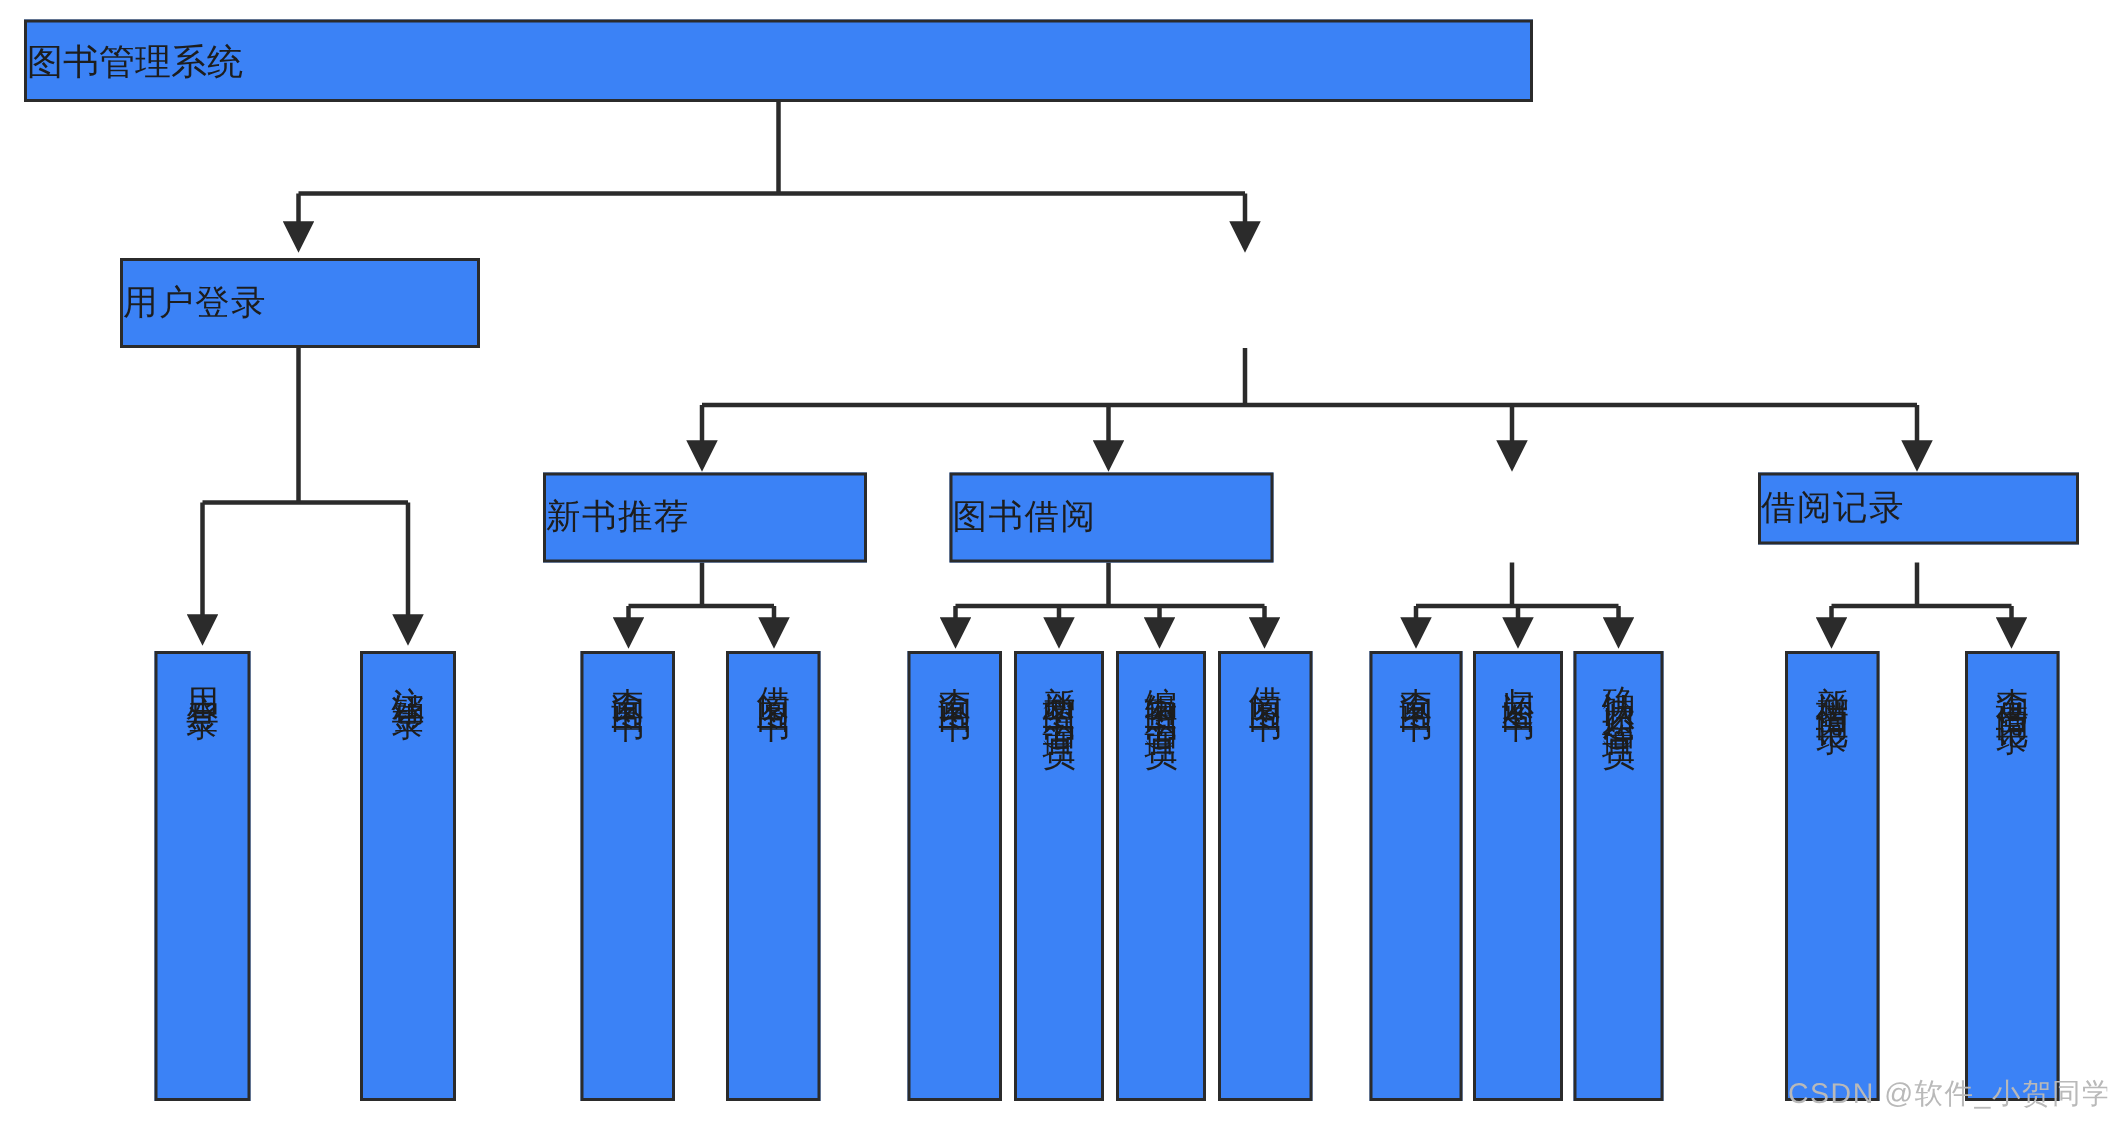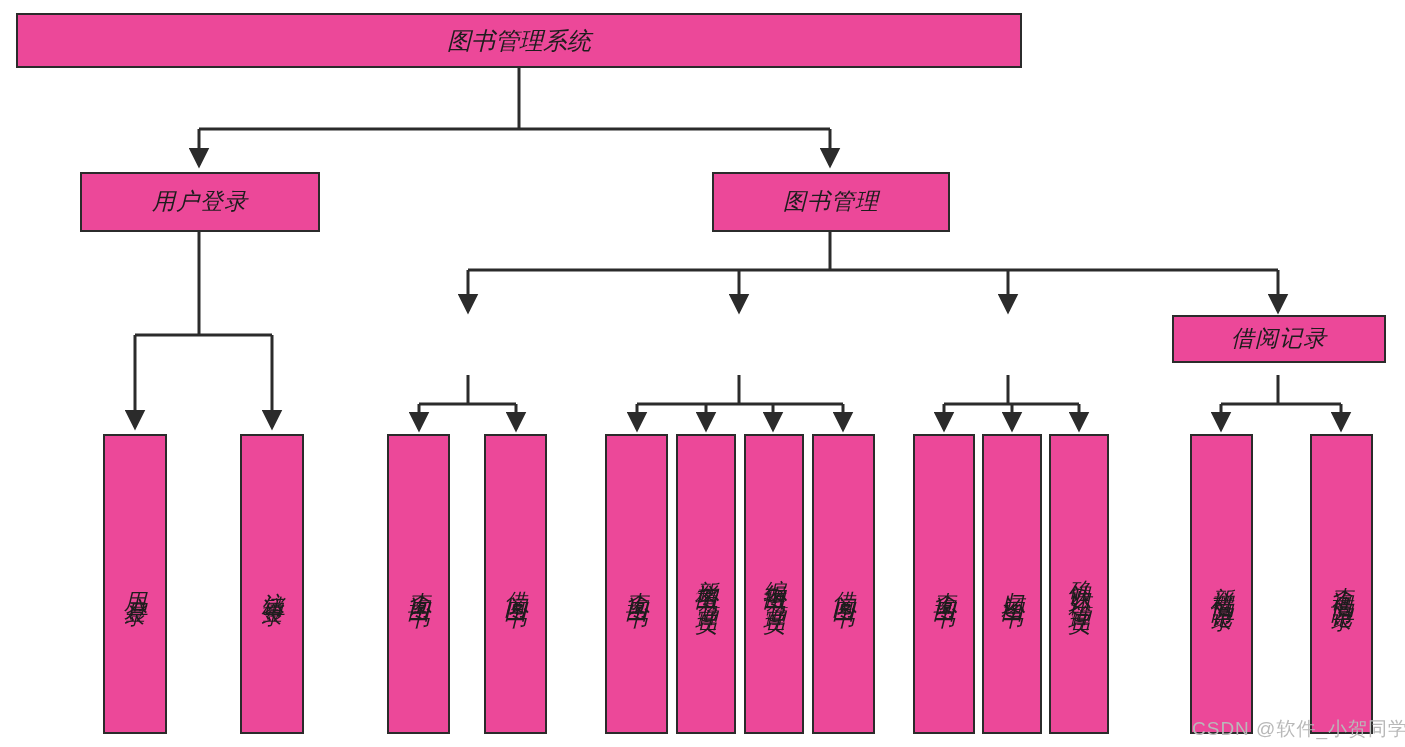--- a/index.html
+++ b/index.html
@@ -23,26 +23,25 @@
     left: 0;
     top: 0;
     width: 1405px;
     height: 747px;
     pointer-events: none;
   }
   .node {
     position: absolute;
     box-sizing: border-box;
     border: 2.5px solid #2b2b2b;
-    background: #ec4899;
+    background: #3b82f6;
     display: flex;
     align-items: center;
-    justify-content: center;
+    justify-content: flex-start;
     color: #1d1d1d;
-    font-style: italic;
   }
   .node.h {
     font-size: 23px;
     letter-spacing: 1px;
     line-height: 1.1;
   }
   .node.root {
     font-size: 24px;
   }
   .node.leaf {
@@ -123,24 +122,27 @@
     </g>
   </svg>
 
   <div class="node root" style="left:16px; top:13px; width:1006px; height:55px;">
     <span>图书管理系统</span>
   </div>
 
   <div class="node h" style="left:80px; top:172px; width:240px; height:60px;">
     <span>用户登录</span>
   </div>
-  <div class="node h" style="left:712px; top:172px; width:238px; height:60px;">
-    <span>图书管理</span>
+
+  <div class="node h" style="left:362px; top:315px; width:216px; height:60px;">
+    <span>新书推荐</span>
   </div>
-
+  <div class="node h" style="left:633px; top:315px; width:216px; height:60px;">
+    <span>图书借阅</span>
+  </div>
   <div class="node h" style="left:1172px; top:315px; width:214px; height:48px;">
     <span>借阅记录</span>
   </div>
 
   <div class="node leaf" style="left:103px; top:434px; width:64px; height:300px;">
     <span class="vtext">用户登录</span>
   </div>
   <div class="node leaf" style="left:240px; top:434px; width:64px; height:300px;">
     <span class="vtext">注销登录</span>
   </div>

